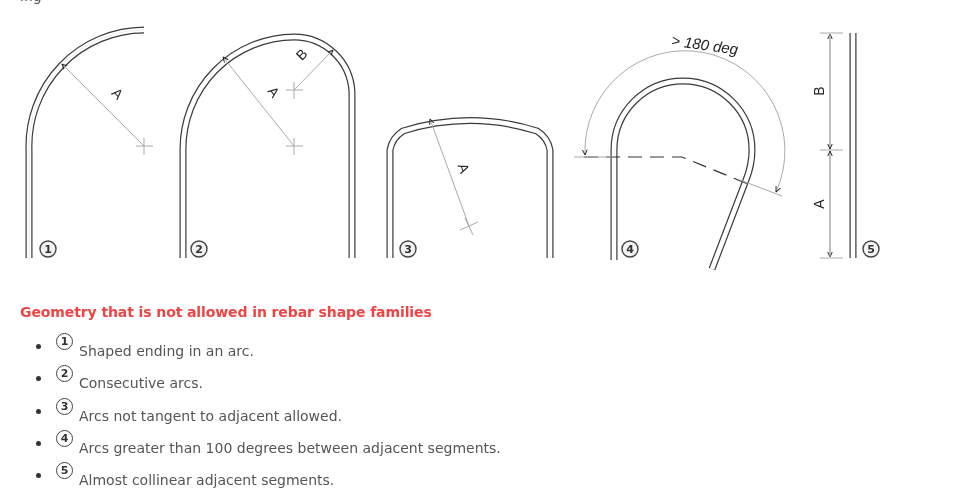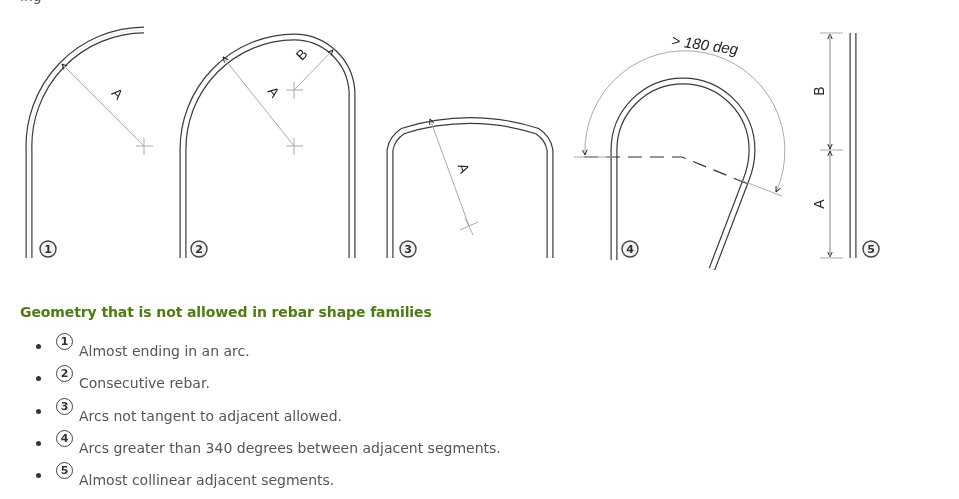--- a/index.html
+++ b/index.html
@@ -1,21 +1,21 @@
 <!DOCTYPE html>
 <html><head>
 <meta charset="utf-8">
 <style>
   html, body { margin:0; padding:0; background:#ffffff; }
   body { width:959px; height:499px; position:relative; overflow:hidden;
          font-family:"DejaVu Sans","Liberation Sans",sans-serif; color:#333; }
   .clipline { position:absolute; left:20px; top:-12px; font-size:14px; color:#555; }
   .figure { position:absolute; left:0; top:0; width:959px; height:285px; }
   .figure svg { display:block; }
-  .heading { position:absolute; left:20px; top:304px; font-size:14px; font-weight:bold; color:#4d7c0f; letter-spacing:-0.1px; }
+  .heading { position:absolute; left:20px; top:304px; font-size:14px; font-weight:bold; color:#ef4444; letter-spacing:-0.1px; }
   ul.rules { position:absolute; left:0; top:333px; margin:0; padding:0 0 0 36px; list-style:none; }
   ul.rules li { position:relative; height:32.3px; font-size:14px; color:#555; white-space:nowrap; }
   ul.rules li .bullet { position:absolute; left:0; top:11px; width:5px; height:5px; border-radius:50%; background:#333; }
   ul.rules li .badge { position:absolute; left:20px; top:0; width:15px; height:15px; border:1.3px solid #444; border-radius:50%;
         font-size:11px; font-weight:bold; color:#333; text-align:center; line-height:15px; box-sizing:content-box; }
   ul.rules li .txt { position:absolute; left:43px; top:10px; }
 </style>
 </head>
 <body>
 
@@ -114,35 +114,35 @@
   </g>
 </svg>
 </div>
 
 <div class="heading">Geometry that is not allowed in rebar shape families</div>
 
 <ul class="rules">
   <li>
     <span class="bullet"></span>
     <span class="badge">1</span>
-    <span class="txt">Almost ending in an arc.</span>
+    <span class="txt">Shaped ending in an arc.</span>
   </li>
   <li>
     <span class="bullet"></span>
     <span class="badge">2</span>
-    <span class="txt">Consecutive rebar.</span>
+    <span class="txt">Consecutive arcs.</span>
   </li>
   <li>
     <span class="bullet"></span>
     <span class="badge">3</span>
     <span class="txt">Arcs not tangent to adjacent allowed.</span>
   </li>
   <li>
     <span class="bullet"></span>
     <span class="badge">4</span>
-    <span class="txt">Arcs greater than 340 degrees between adjacent segments.</span>
+    <span class="txt">Arcs greater than 100 degrees between adjacent segments.</span>
   </li>
   <li>
     <span class="bullet"></span>
     <span class="badge">5</span>
     <span class="txt">Almost collinear adjacent segments.</span>
   </li>
 </ul>
 
 </body></html>

